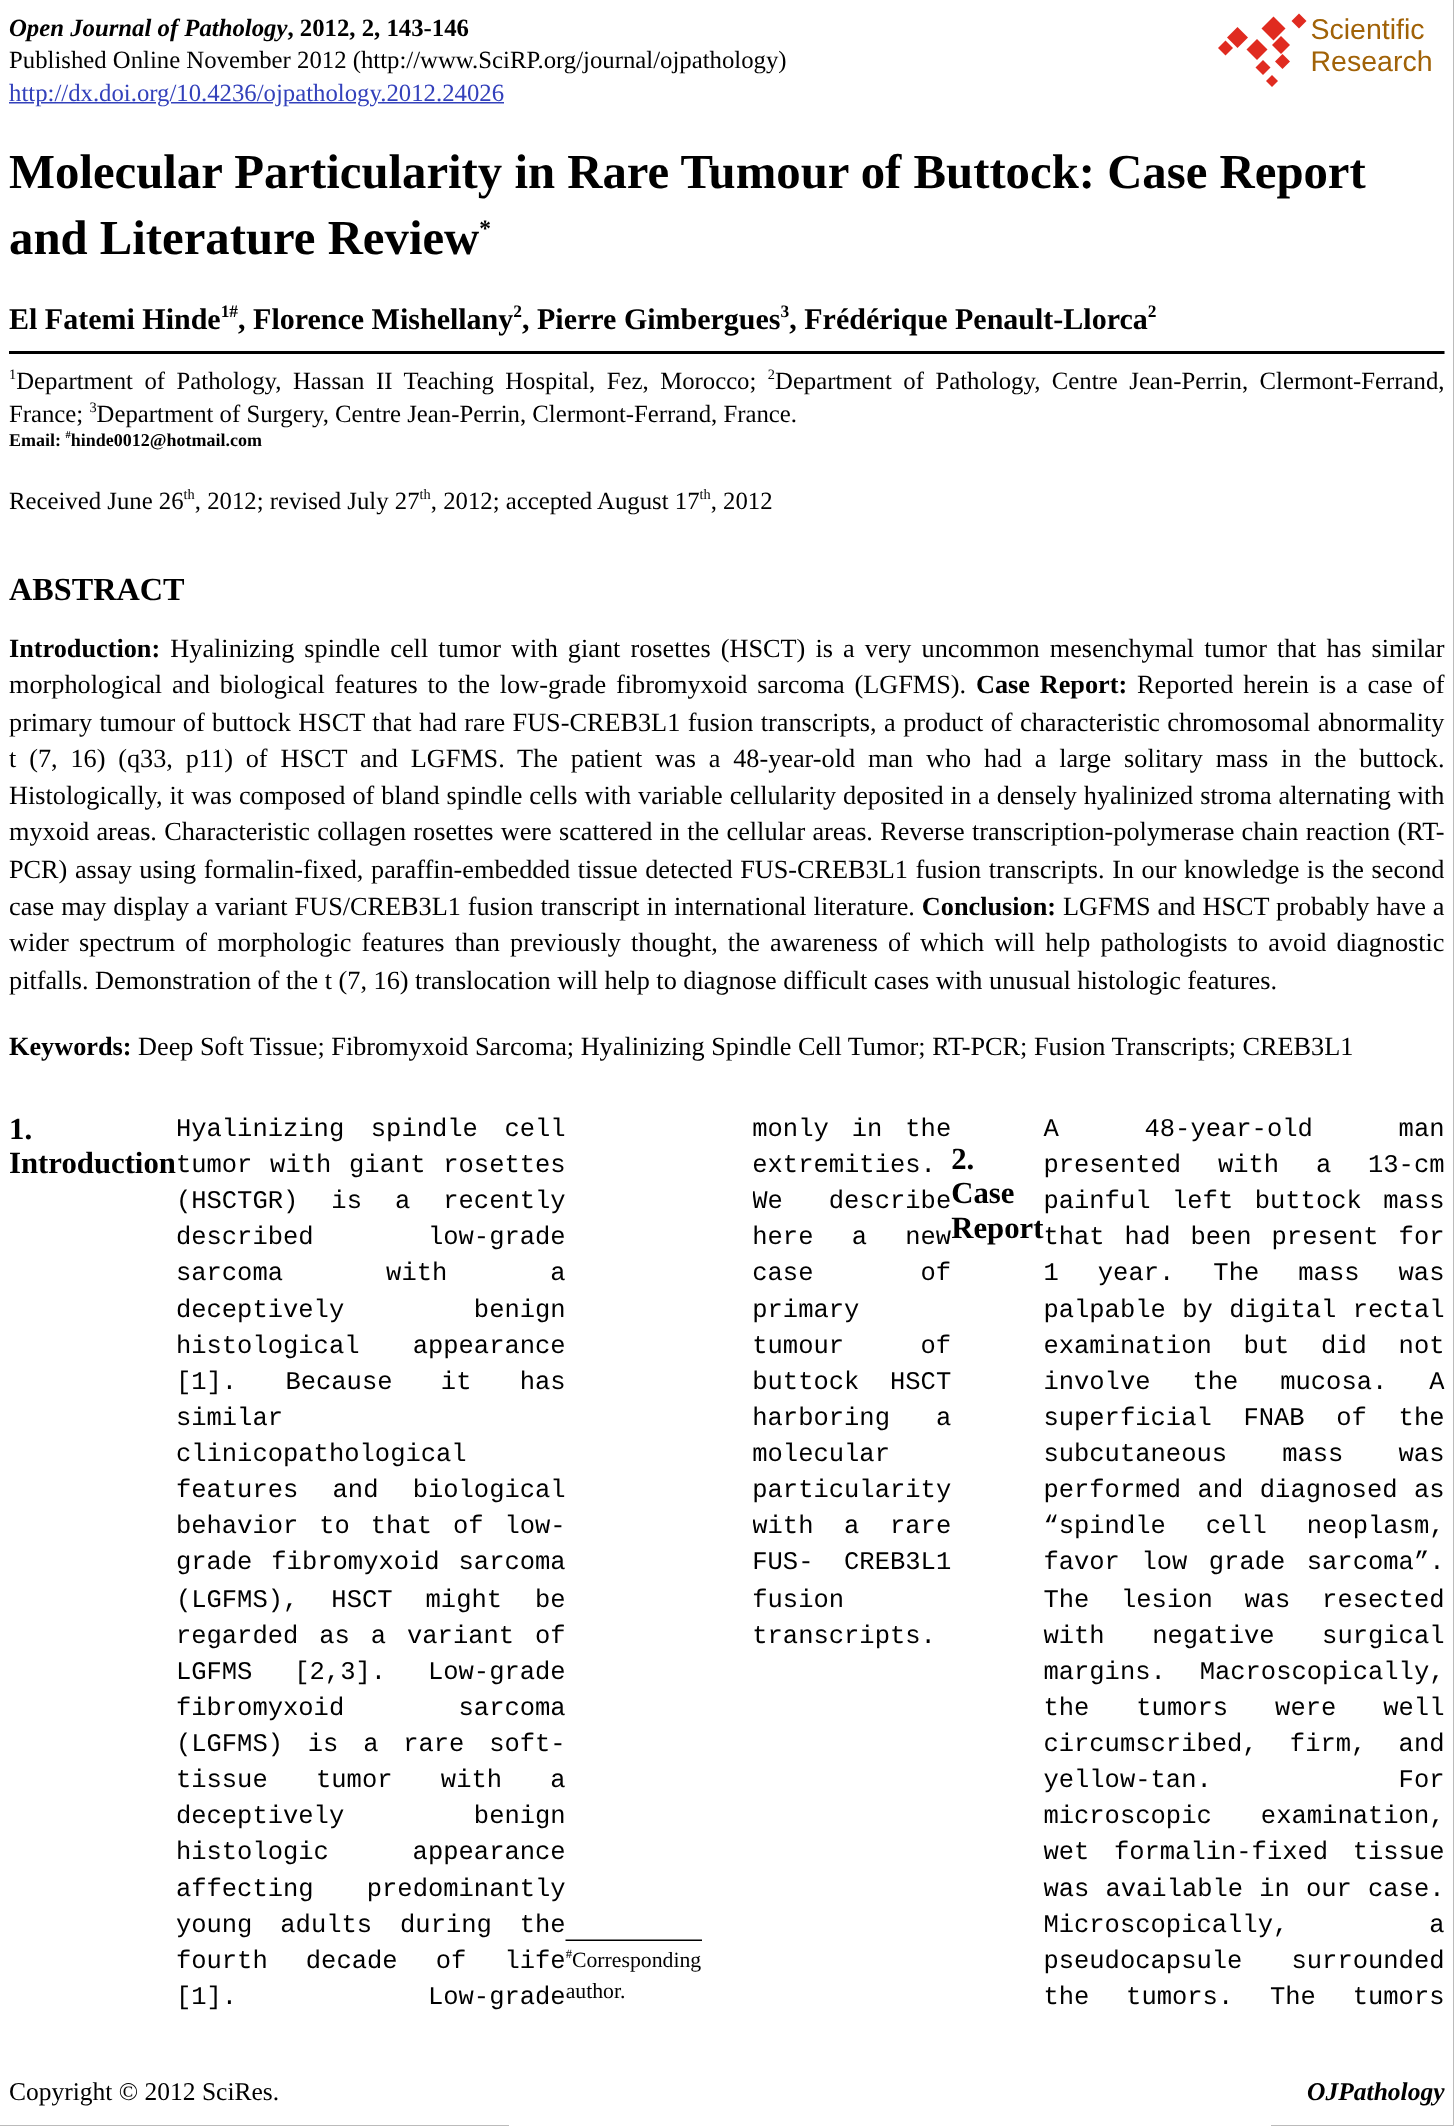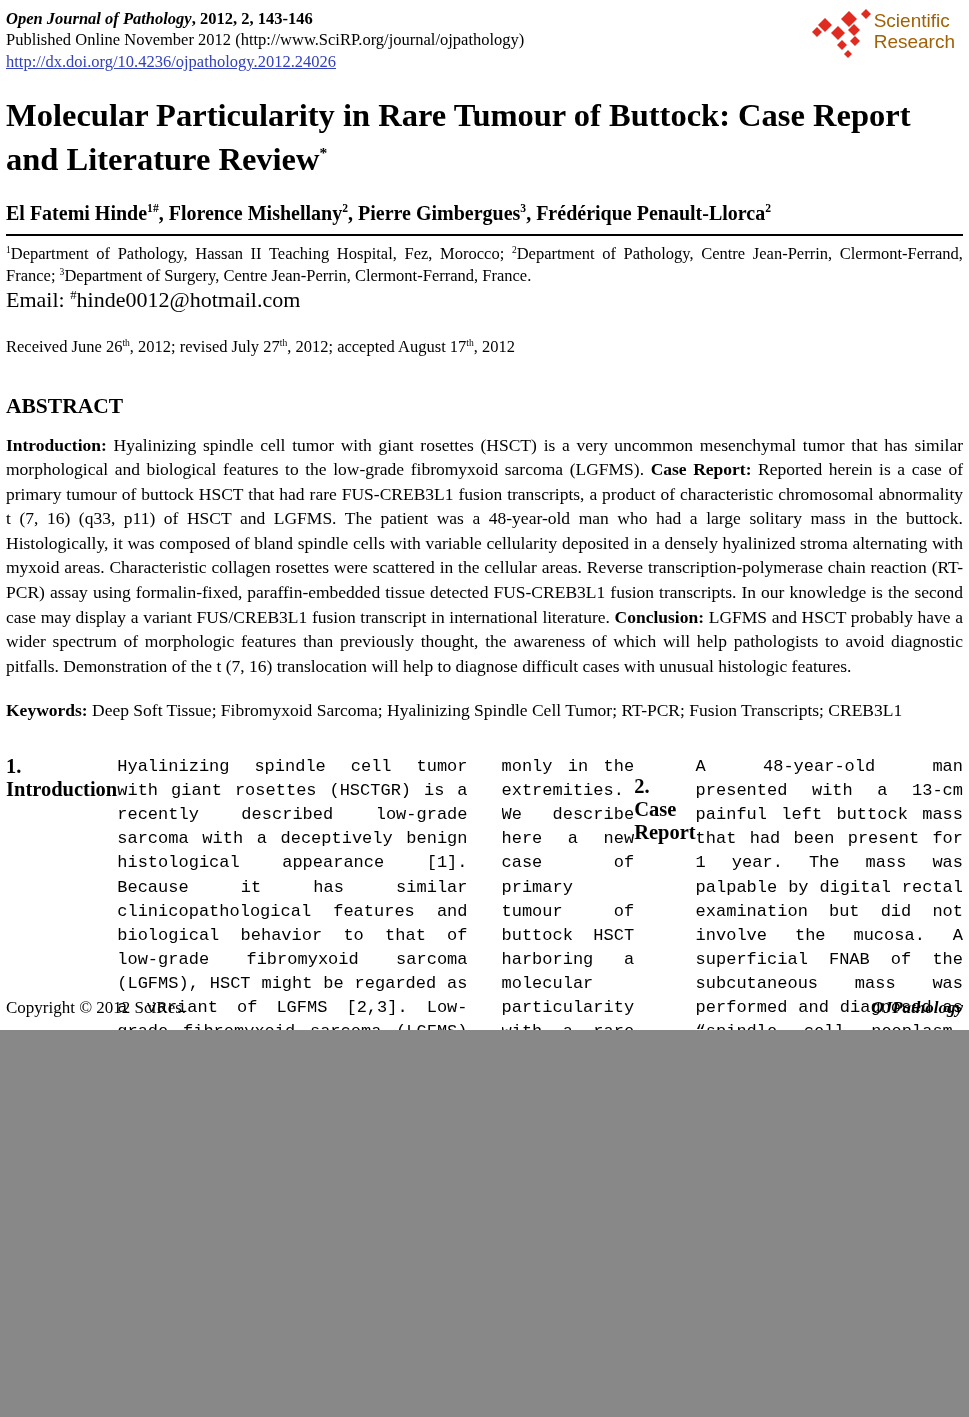--- a/index.html
+++ b/index.html
@@ -1,18 +1,18 @@
 <!DOCTYPE html>
 <html><head>
 <meta charset="utf-8">
 <style>
   * { margin:0; padding:0; box-sizing:border-box; }
   html,body { background:#888; }
   .page {
-    width:969px; height:1030px; background:#ffffff; margin:0 auto;
+    width:969px; height:1417px; background:#ffffff; margin:0 auto;
     font-family:"Liberation Serif", serif; color:#000;
     padding:8px 6px 0 6px; position:relative; overflow:hidden;
   }
   sup { vertical-align:super; font-size:58%; line-height:0; }
 
   
   .header { display:flex; justify-content:space-between; align-items:flex-start; }
   .header-left { font-size:16.5px; line-height:1.3; }
   .journal-name { font-weight:bold; font-style:italic; }
   .journal-issue { font-weight:bold; }
@@ -22,21 +22,21 @@
   .logo-text { font-family:"Liberation Sans", sans-serif; color:#a16207;
                font-size:19px; line-height:1.08; margin-top:3px; }
 
   
   .title { font-size:32.5px; font-weight:bold; line-height:1.35; margin-top:22px; }
   .title sup { font-size:48%; }
   .authors { font-size:20px; font-weight:bold; margin-top:20px; }
   .authors-rule { border:none; border-top:2px solid #000; margin:9px 0 7px 0; }
 
   .affiliations { font-size:16.5px; line-height:1.3; text-align:justify; }
-  .email-line { font-size:22px; line-height:1.3; }
+  .email-line { font-size:12px; line-height:1.3;font-weight:bold; }
   .received { font-size:16.5px; margin-top:22px; }
 
   
   .abstract-heading { font-size:21.5px; font-weight:bold; margin-top:37px; }
   .abstract-body { font-size:17.5px; line-height:1.405; text-align:justify; margin-top:14px; }
   .keywords { font-size:17.5px; line-height:1.405; margin-top:20px;
               padding-left:98px; text-indent:-98px;font-family:Liberation Serif, serif; }
 
   
   .columns { display:flex; gap:34px; margin-top:32px; height:600px; }
@@ -107,20 +107,21 @@
 
   <div class="keywords"><b>Keywords:</b> <span>Deep Soft Tissue; Fibromyxoid Sarcoma; Hyalinizing Spindle Cell Tumor; RT-PCR; Fusion Transcripts; CREB3L1</span></div>
 
   <div class="columns">
 
     <div class="col">
       <h3 class="section-heading">1. Introduction</h3>
       <p class="col-text">Hyalinizing spindle cell tumor with giant rosettes (HSCTGR) is a recently described low-grade sarcoma with a deceptively benign histological appearance [1]. Because it has similar clinicopathological features and biological behavior to that of low-grade fibromyxoid sarcoma (LGFMS), HSCT might be regarded as a variant of LGFMS [2,3]. Low-grade fibromyxoid sarcoma (LGFMS) is a rare soft-tissue tumor with a deceptively benign histologic appearance affecting predominantly young adults during the fourth decade of life [1]. Low-grade fibromyxoid sarcoma has a predilection for involving deep soft tissues of the thigh, inguinal region, or chest wall, affecting less frequently the shoulder or axilla [1]. Local postsurgical recurrence and metastases to lungs and bone are frequently seen [1]. Additionally, both tumors have a characteristic FUS-CREB3L2 fusion gene transcript. A product of reciprocal translocation, t (7, 16) (q33, p11), further supporting this concept [4,5]. HSCT arises in a variety of deep soft tissues, most com-</p>
       <div class="footnote">
         <hr class="footnote-rule">
+        <div><sup>#</sup><span>Corresponding author.</span></div>
       </div>
     </div>
 
     <div class="col">
       <p class="col-text">monly in the extremities. We describe here a new case of primary tumour of buttock HSCT harboring a molecular particularity with a rare FUS- CREB3L1 fusion transcripts.</p>
       <h3 class="section-heading case-heading">2. Case Report</h3>
       <p class="col-text"><span>A 48-year-old man presented with a 13-cm painful left buttock mass that had been present for 1 year. The mass was palpable by digital rectal examination but did not involve the mucosa. A superficial FNAB of the subcutaneous mass was performed and diagnosed as “spindle cell neoplasm, favor low grade sarcoma”. The lesion was resected with negative surgical margins. Macroscopically, the tumors were well circumscribed, firm, and yellow-tan. For microscopic examination, wet formalin-fixed tissue was available in our case. Microscopically, a pseudocapsule surrounded the tumors. The tumors were comprised of bland, fibroblastic spindle cells arranged in a whirling growth pattern within a hyalinized collagen bundles and a myxoid matrix (</span><b>Figure 1</b><span>). The myxoid areas were characterized by low cellularity with a prominent capillary network. However, in some areas the</span></p>
     </div>
 
   </div>

